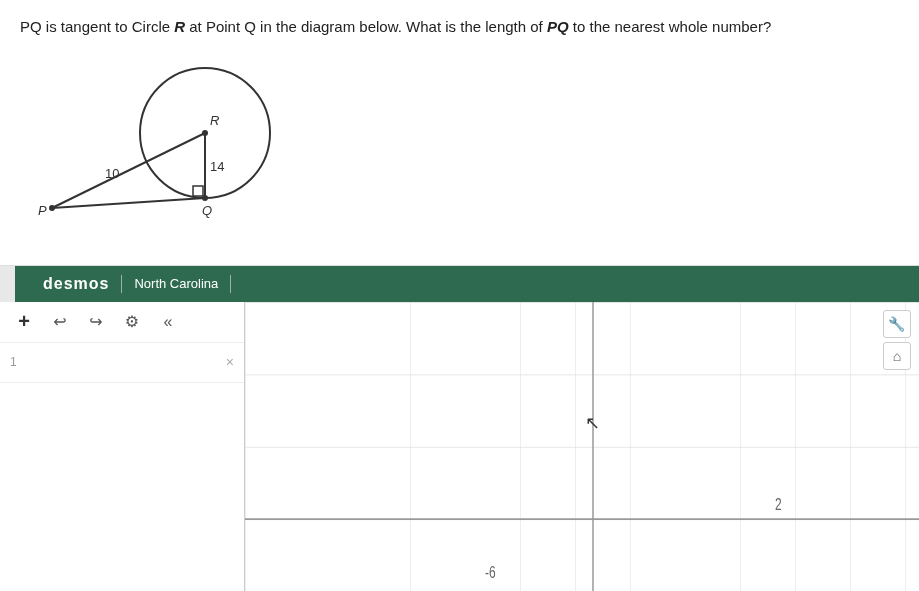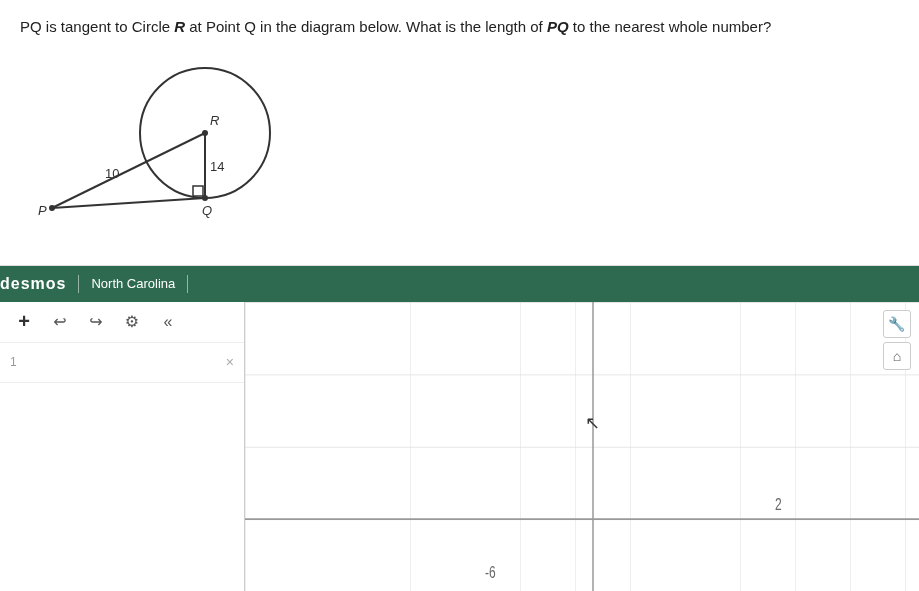--- a/index.html
+++ b/index.html
@@ -56,23 +56,24 @@
       flex: 1;
       display: flex;
       flex-direction: column;
       background: #e8e8e8;
     }
 
     .desmos-header {
       background: #2d6a4f;
       display: flex;
       align-items: center;
-      padding: 0 0;
+      padding: 0 28px;
       height: 36px;
       gap: 0;
+      margin-left: 15px;
     }
 
     .desmos-logo {
       color: white;
       font-size: 16px;
       font-weight: bold;
       letter-spacing: 1px;
       margin-right: 12px;
     }
 

